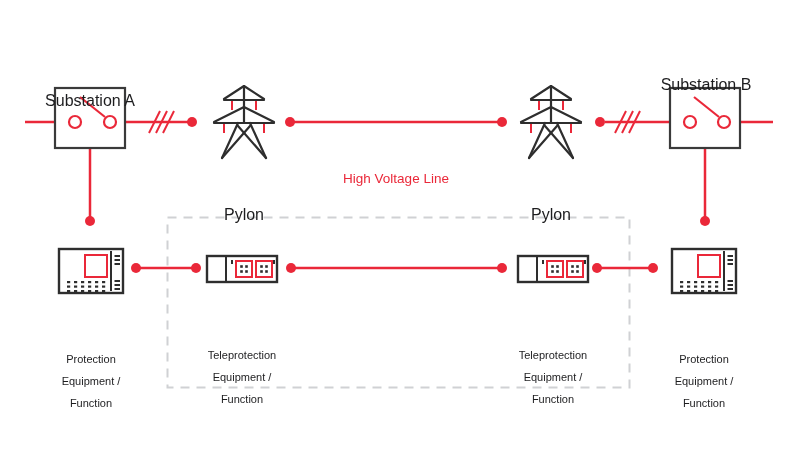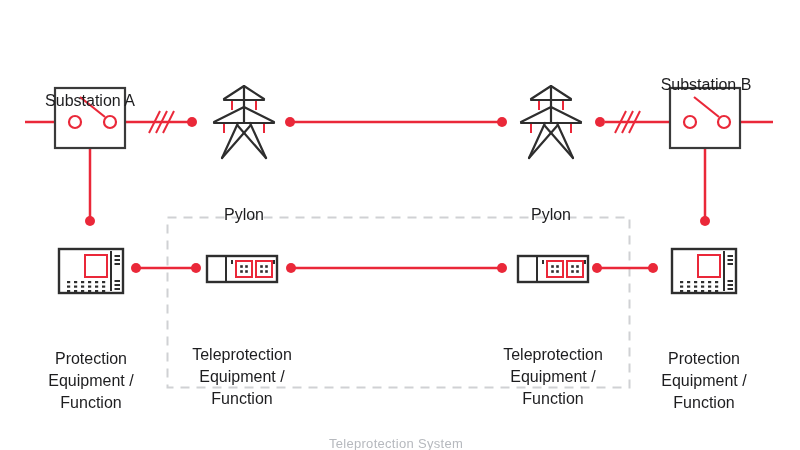--- a/index.html
+++ b/index.html
@@ -3,21 +3,21 @@
 <meta charset="utf-8">
 <style>
   html,body{margin:0;padding:0;background:#fff;}
   .canvas{
     position:relative;width:800px;height:450px;background:#ffffff;
     font-family:"Liberation Sans",sans-serif;overflow:hidden;
   }
   .canvas svg{position:absolute;left:0;top:0;}
   .lbl{position:absolute;text-align:center;font-weight:normal;color:#1d1d1f;margin-top:40px;}
   .lbl-title{font-size:16px;}
-  .lbl-equip{font-size:16px;line-height:22px;}
+  .lbl-equip{font-size:11px;line-height:22px;}
   .lbl-red{font-size:13.5px;color:#ea2839;}
   .lbl-muted{font-size:13px;color:#b6b9be;letter-spacing:.3px;}
 </style>
 </head>
 <body>
 
 <div class="canvas">
 
   <svg width="800" height="450" viewBox="0 0 800 450">
     <defs>
@@ -166,20 +166,21 @@
   </svg>
 
   <div class="lbl lbl-title" style="left:20px;top:52px;width:140px;">Substation A</div>
 
   <div class="lbl lbl-title" style="left:636px;top:36px;width:140px;">Substation B</div>
 
   <div class="lbl lbl-title" style="left:184px;top:166px;width:120px;">Pylon</div>
 
   <div class="lbl lbl-title" style="left:491px;top:166px;width:120px;">Pylon</div>
 
+  <div class="lbl lbl-red" style="left:296px;top:131px;width:200px;">High Voltage Line</div>
 
 
   <div class="lbl lbl-equip" style="left:11px;top:308px;width:160px;">
     <div>Protection</div>
     <div>Equipment /</div>
     <div>Function</div>
   </div>
 
   <div class="lbl lbl-equip" style="left:162px;top:304px;width:160px;">
     <div>Teleprotection</div>
@@ -192,15 +193,14 @@
     <div>Equipment /</div>
     <div>Function</div>
   </div>
 
   <div class="lbl lbl-equip" style="left:624px;top:308px;width:160px;">
     <div>Protection</div>
     <div>Equipment /</div>
     <div>Function</div>
   </div>
 
-  <div class="lbl lbl-muted" style="left:246px;top:396px;width:300px;">Teleprotection System</div>
 
 </div>
 
 </body></html>

